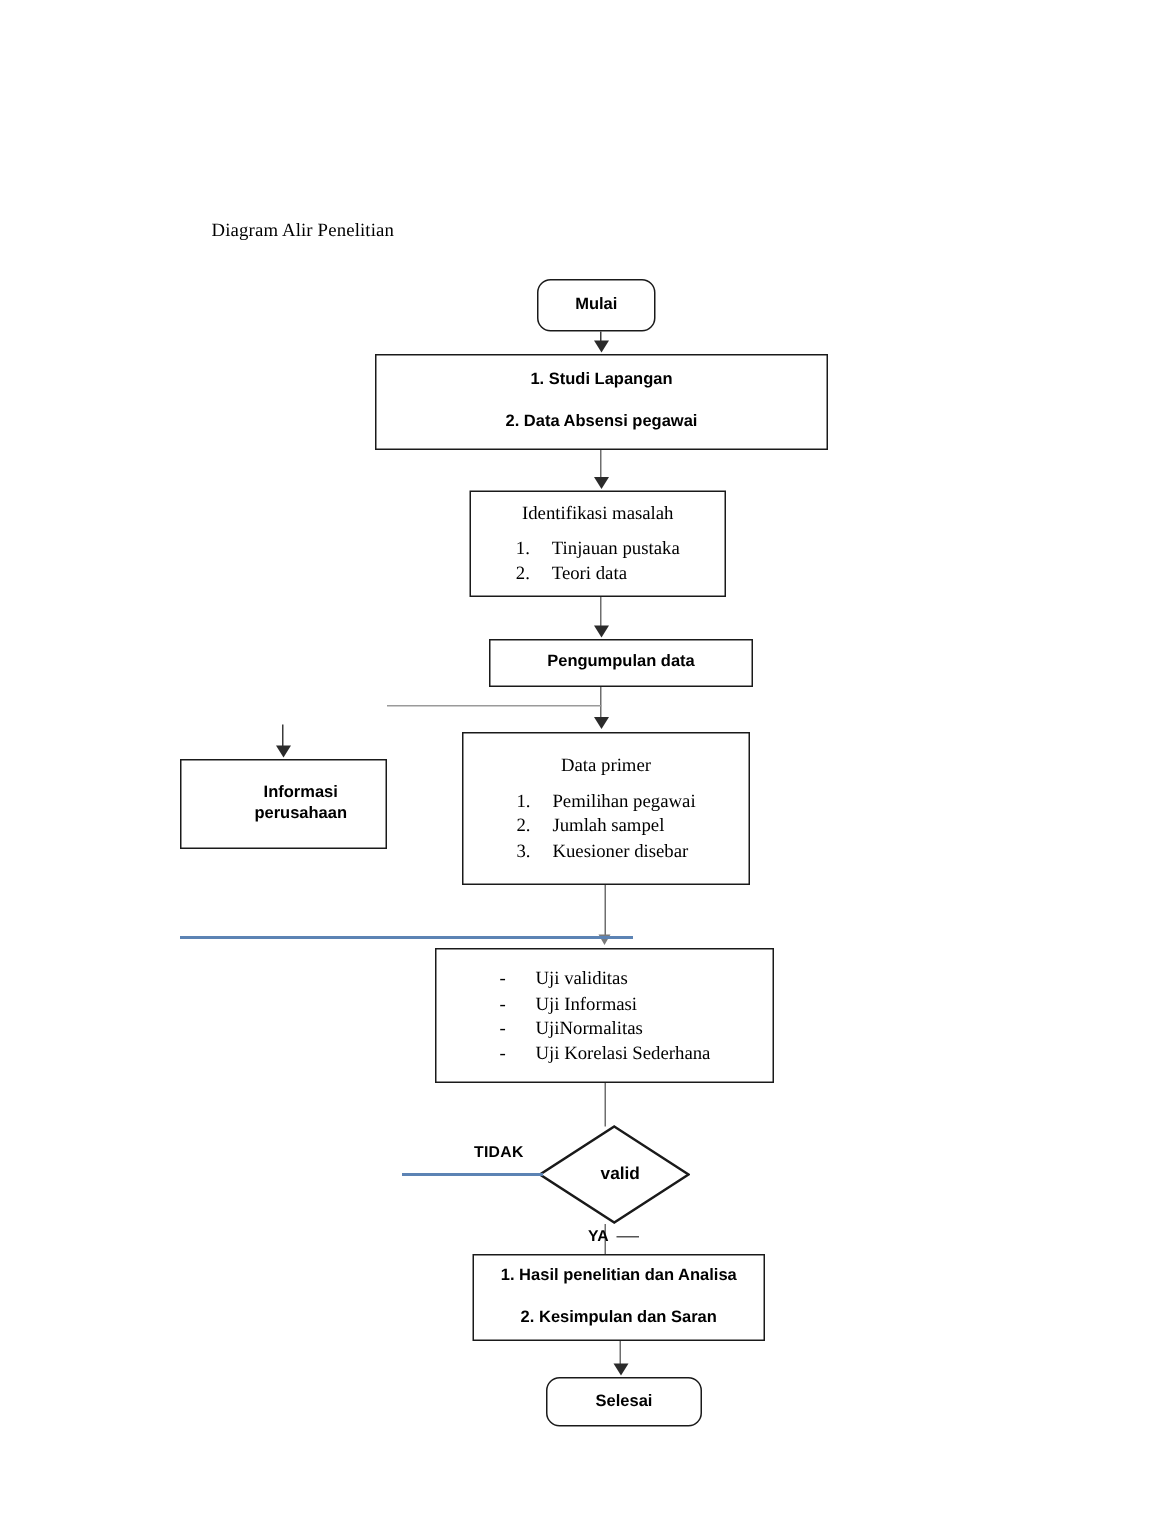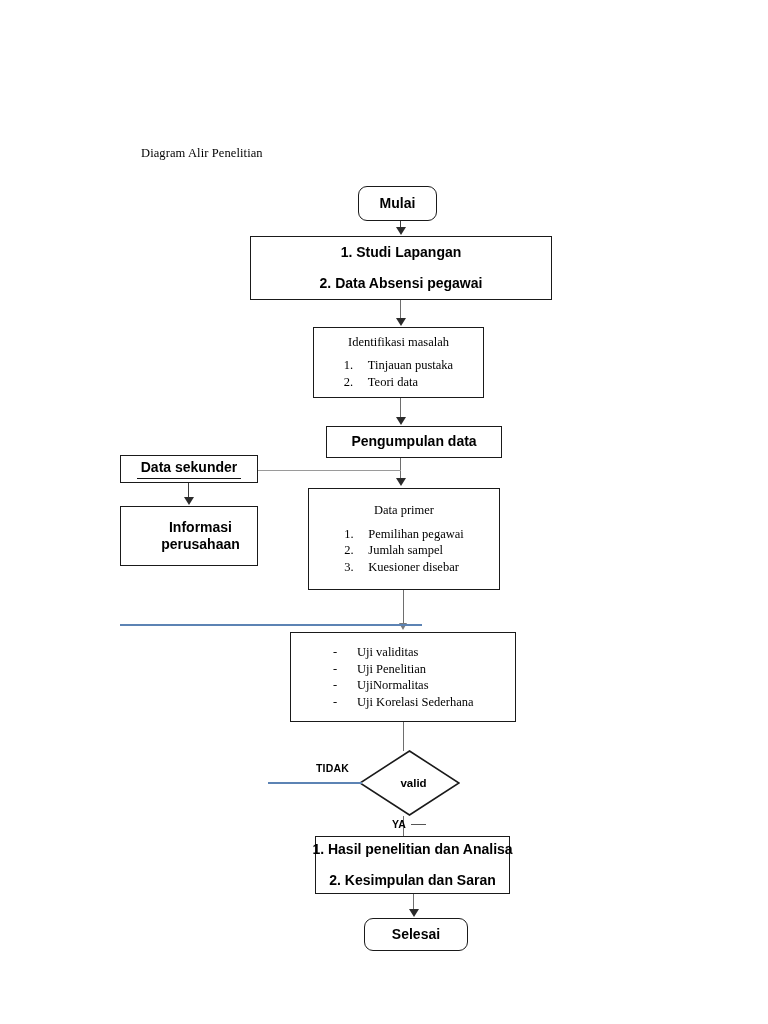--- a/index.html
+++ b/index.html
@@ -41,21 +41,21 @@
     justify-content: center;
     align-items: center;
   }
   .node.rounded {
     border-radius: 9px;
     border-width: 1.5px;
   }
   .sans {
     font-family: "Liberation Sans", sans-serif;
     font-weight: bold;
-    font-size: 14px;
+    font-size: 11px;
   }
   .serif {
     font-family: "Liberation Serif", serif;
     font-weight: normal;
     font-size: 12.5px;
   }
   .node .line {
     line-height: 1.25;
     white-space: nowrap;
   }
@@ -195,23 +195,20 @@
   <div class="arrowhead" style="left:396px; top:417px;"></div>
 
   <div class="node sans" style="left:326px; top:426px; width:176px; height:32px;">
     <span class="line">Pengumpulan data</span>
   </div>
 
   <div class="vline" style="left:400px; top:458px; height:22px;"></div>
   <div class="hline" style="left:258px; top:470px; width:143px;"></div>
   <div class="arrowhead" style="left:396px; top:478px;"></div>
 
-  <div class="node sans" style="left:120px; top:455px; width:138px; height:28px;">
-    <span class="line underlined">Data sekunder</span>
-  </div>
 
   <div class="vline dark" style="left:188px; top:483px; height:16px;"></div>
   <div class="arrowhead" style="left:184px; top:497px;"></div>
 
   <div class="node sans" style="left:120px; top:506px; width:138px; height:60px;padding-left:23px;">
     <span class="line">Informasi</span>
     <span class="line">perusahaan</span>
   </div>
 
   <div class="node serif" style="left:308px; top:488px; width:192px; height:102px;">
@@ -238,21 +235,21 @@
   <div class="blueline" style="left:120px; top:624px; width:302px;"></div>
 
   <div class="node serif" style="left:290px; top:632px; width:226px; height:90px; align-items:flex-start; padding-left:42px;">
     <ul class="numlist">
       <li>
         <span class="mark">-</span>
         <span>Uji validitas</span>
       </li>
       <li>
         <span class="mark">-</span>
-        <span>Uji Penelitian</span>
+        <span>Uji Informasi</span>
       </li>
       <li>
         <span class="mark">-</span>
         <span>UjiNormalitas</span>
       </li>
       <li>
         <span class="mark">-</span>
         <span>Uji Korelasi Sederhana</span>
       </li>
     </ul>

